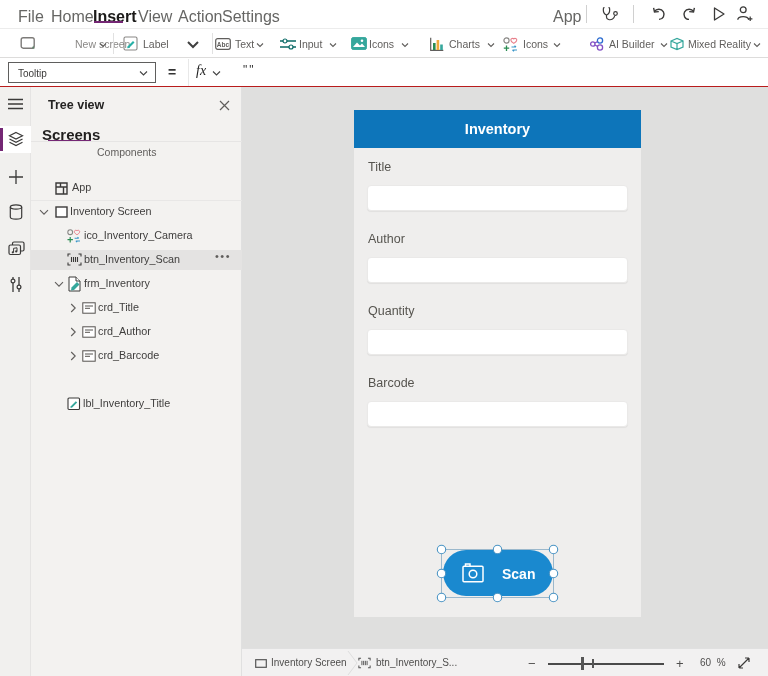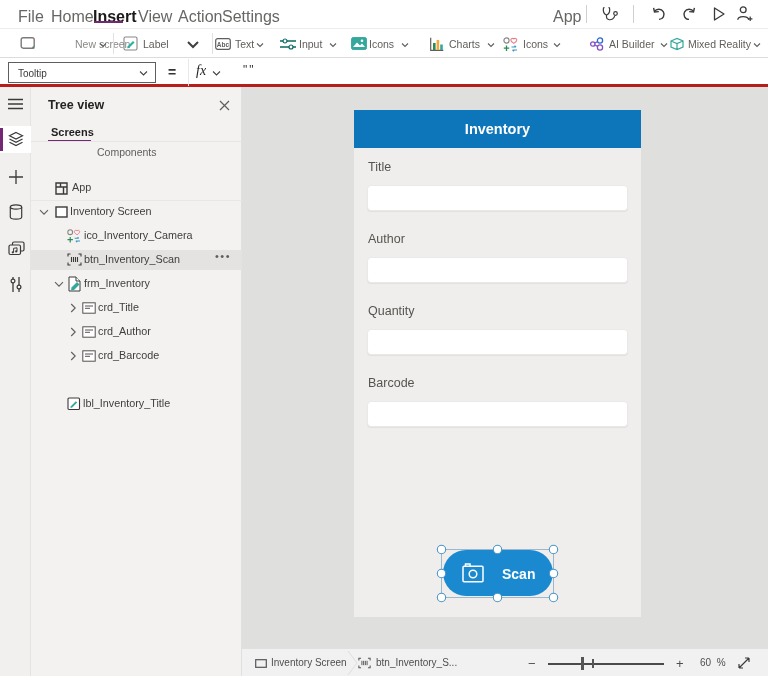--- a/index.html
+++ b/index.html
@@ -16,21 +16,21 @@
 
 
 #ribbon { left:0; top:28px; width:768px; height:30px; background:#fff;
   border-top:1px solid #ececec; border-bottom:1px solid #dddcdb; }
 .rb-text { position:absolute; top:9px; font-size:10.5px; color:#605e5c; }
 .rb-sep { position:absolute; top:4px; width:1px; height:21px; background:#e1e1e1; }
 .chev { position:absolute; width:8px; height:8px; }
 
 
 #fxbar { left:0; top:59px; width:768px; height:28px; background:#fff;
-  border-bottom:3px solid #b91c1c; }
+  border-bottom:1px solid #b91c1c; }
 
 
 #rail { left:0; top:87px; width:31px; height:589px; background:#f1f0ee;
   border-right:1px solid #e5e4e3; }
 
 
 #panel { left:31px; top:87px; width:211px; height:589px; background:#f3f2f0;
   border-right:1px solid #e0e0e0; }
 .trow { position:absolute; left:0; width:211px; height:24px; font-size:10.8px; color:#3f3e3d; }
 
@@ -233,21 +233,21 @@
 
     <svg class="abs" style="left:10px; top:189px;" width="12" height="17" viewBox="0 0 12 17">
       <path d="M3 1 V16 M9 1 V16" stroke="#3b3a39" stroke-width="1.3"></path>
       <circle cx="3" cy="5" r="1.9" fill="#f1f0ee" stroke="#3b3a39" stroke-width="1.2"></circle>
       <circle cx="9" cy="11" r="1.9" fill="#f1f0ee" stroke="#3b3a39" stroke-width="1.2"></circle>
     </svg>
   </div>
 
   <div id="panel" class="abs">
     <div style="position:absolute; left:17px; top:11px; font-size:12.5px; font-weight:bold; color:#252423;">Tree view</div>
-    <div style="position:absolute; left:20px; top:39px; font-size:11px; font-weight:bold; color:#201f1e;">Screens</div>
+    <div style="position:absolute; left:11px; top:39px; font-size:15px; font-weight:bold; color:#201f1e;">Screens</div>
     <div style="position:absolute; left:66px; top:39px; font-size:10.5px; color:#605e5c;margin-top:20px;">Components</div>
     <div style="position:absolute; left:17px; top:53px; width:43px; height:2px; background:#742774;"></div>
     <div style="position:absolute; left:0; top:54px; width:211px; height:1px; background:#e6e5e4;"></div>
 
     <svg style="position:absolute; left:188px; top:13px;" width="11" height="11" viewBox="0 0 11 11">
       <path d="M1 1 L10 10 M10 1 L1 10" stroke="#605e5c" stroke-width="1.2"></path>
     </svg>
 
     <div class="trow" style="top:89px;">
       <svg style="position:absolute; left:24px; top:6px;" width="13" height="13" viewBox="0 0 13 13">

